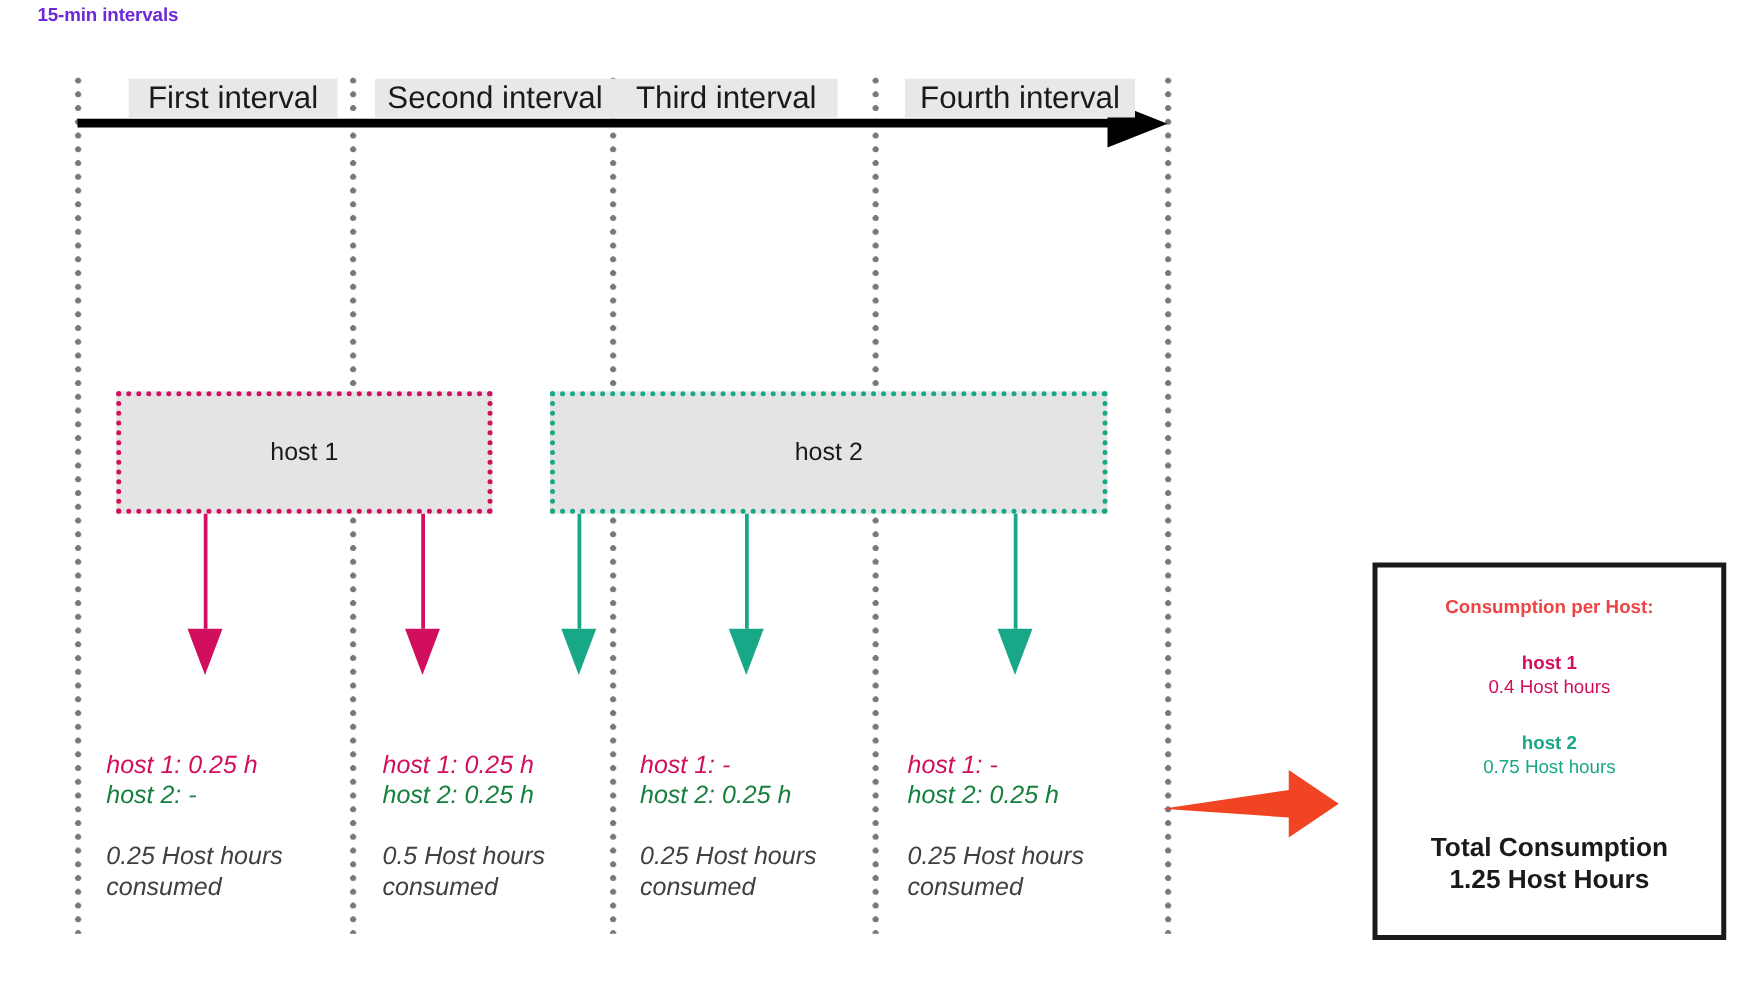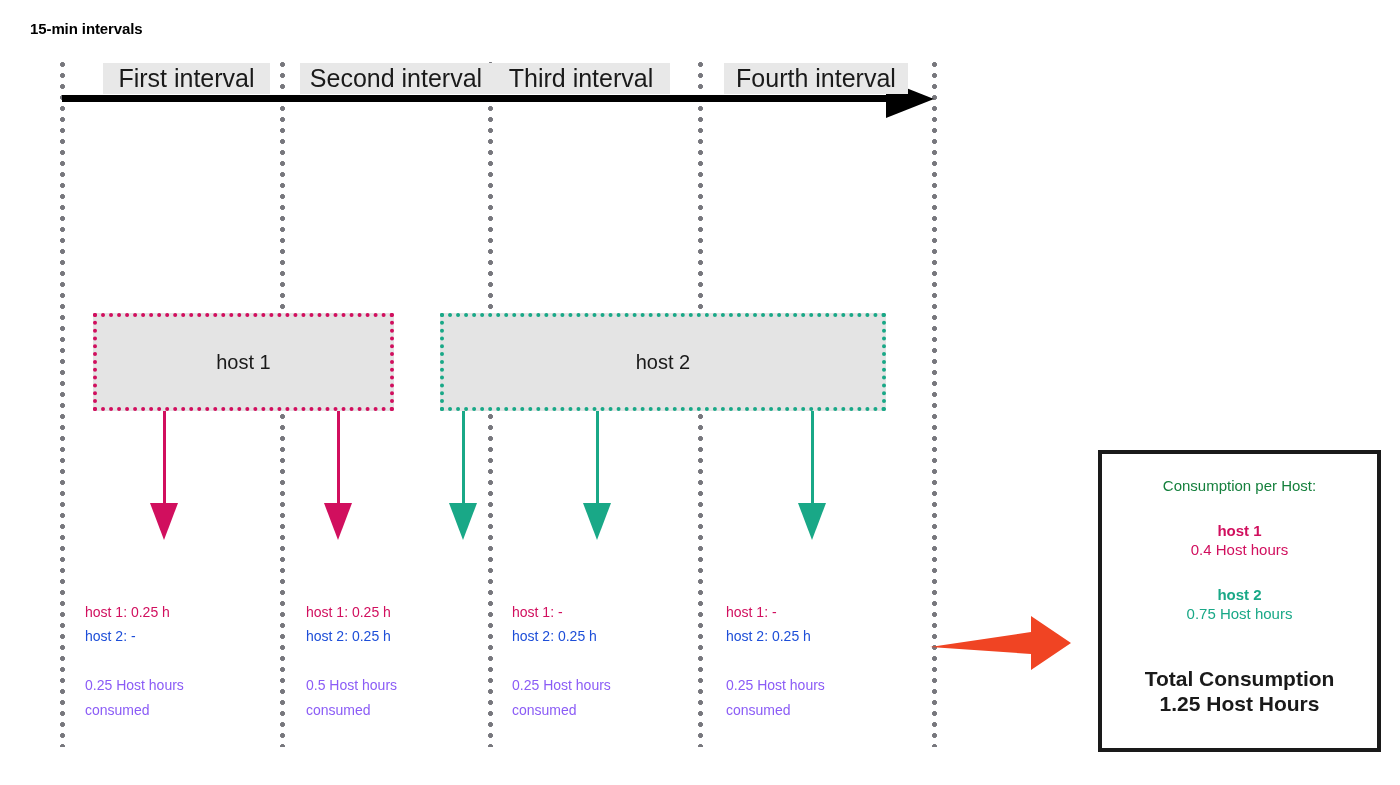--- a/index.html
+++ b/index.html
@@ -16,24 +16,24 @@
     width: 1400px;
     height: 785px;
     background: #ffffff;
     overflow: hidden;
   }
 
   
   .page-title {
     position: absolute;
     left: 30px;
-    top: 20px;
-    font-size: 15px;
-    font-weight: bold;
-    color: #000000;
+    top: 4px;
+    font-size: 15px;
+    font-weight: bold;
+    color: #6d28d9;
     letter-spacing: -0.1px;
   }
 
   
   .v-dotted {
     position: absolute;
     top: 62px;
     width: 5px;
     height: 685px;
     background-image: radial-gradient(circle at 2.5px 2.5px, #77777d 2.2px, rgba(0,0,0,0) 2.6px);
@@ -126,29 +126,30 @@
   }
   .tick-arrow.pink .stem { background: #d10f5e; }
   .tick-arrow.pink .head { border-top-color: #d10f5e; }
   .tick-arrow.teal .stem { background: #19a887; }
   .tick-arrow.teal .head { border-top-color: #19a887; }
 
   
   .interval-note {
     position: absolute;
     top: 600px;
-    font-size: 14px;
+    font-size: 20px;
     line-height: 24px;
     white-space: nowrap;
+    font-style: italic;
   }
   .interval-note .h1 { color: #d10f5e; display: block; }
-  .interval-note .h2 { color: #1d4ed8; display: block; }
+  .interval-note .h2 { color: #15803d; display: block; }
   .interval-note .total {
     display: block;
-    color: #8b5cf6;
+    color: #404040;
     margin-top: 25px;
     line-height: 25px;
     white-space: normal;
     width: 150px;
   }
 
   
   .orange-arrow {
     position: absolute;
     left: 928px;
@@ -165,22 +166,22 @@
     width: 283px;
     height: 302px;
     border: 4px solid #1a1a1a;
     box-sizing: border-box;
     background: #ffffff;
     text-align: center;
   }
   .summary-heading {
     margin-top: 23px;
     font-size: 15px;
-    font-weight: normal;
-    color: #15803d;
+    font-weight: bold;
+    color: #ef4444;
   }
   .sum-host {
     margin-top: 28px;
     font-size: 15px;
     font-weight: bold;
   }
   .sum-val {
     margin-top: 2px;
     font-size: 15px;
   }

